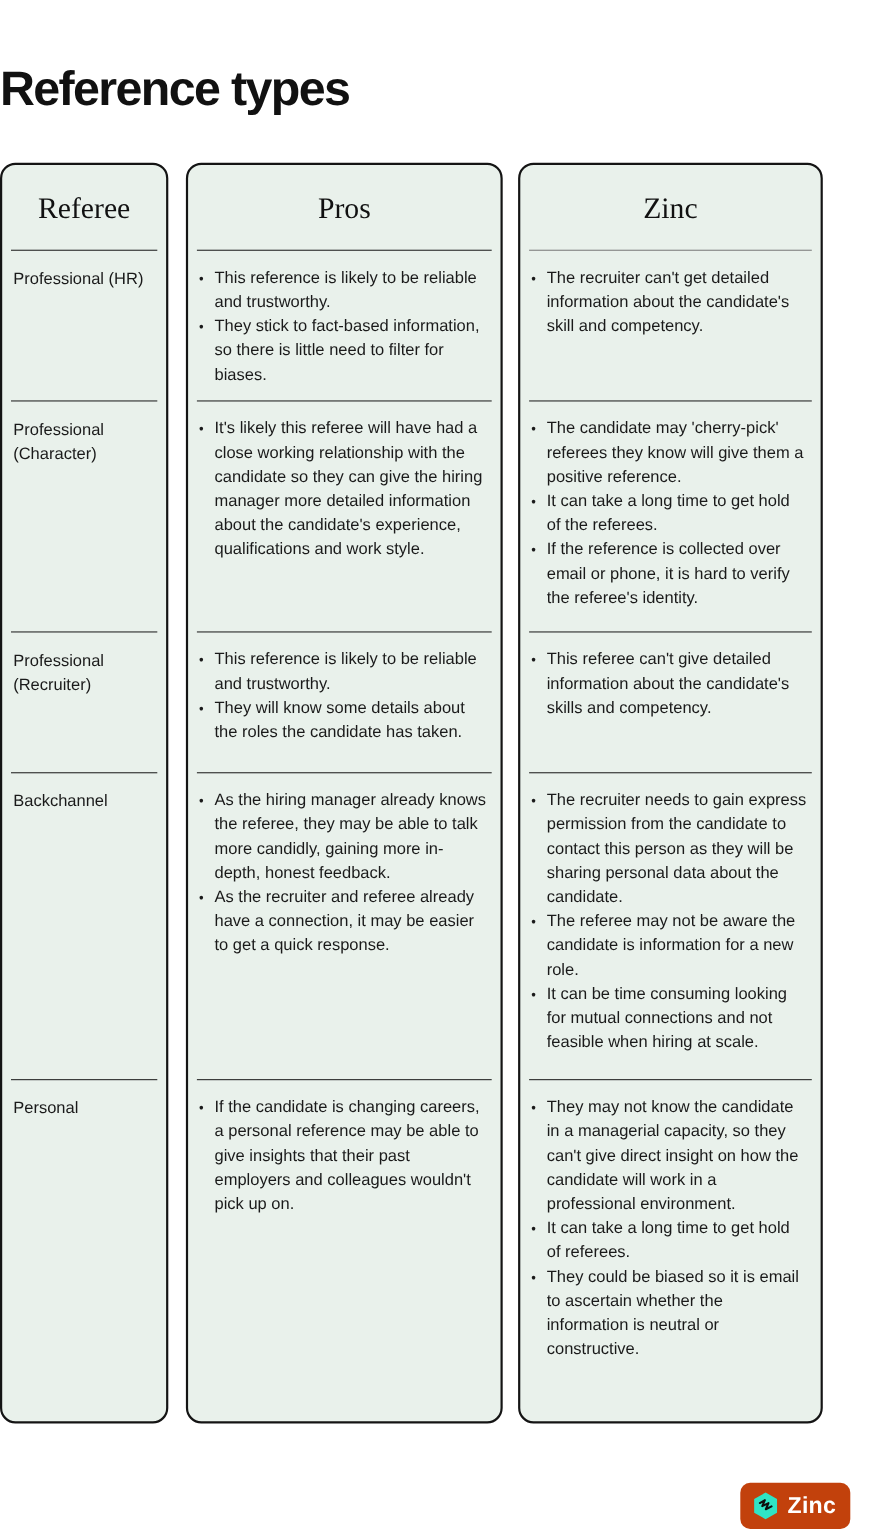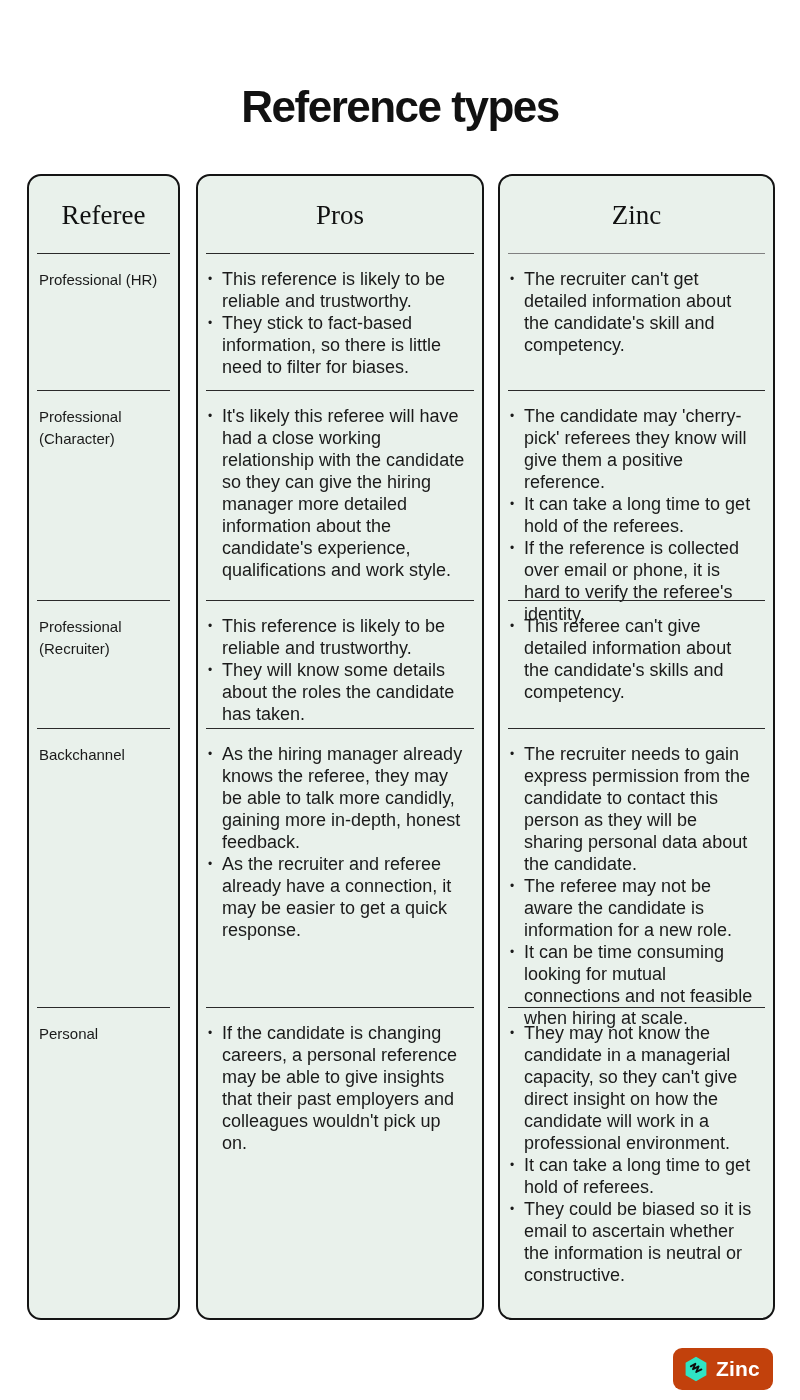--- a/index.html
+++ b/index.html
@@ -1,31 +1,29 @@
 <!DOCTYPE html>
 <html><head>
 <meta charset="utf-8">
 <style>
   * { margin: 0; padding: 0; box-sizing: border-box; }
   html, body { width: 800px; height: 1400px; background: #ffffff; font-family: "Liberation Sans", sans-serif; color: #1a1a1a; }
   .page { position: relative; width: 800px; height: 1400px; overflow: hidden; }
 
   h1.title {
-    margin-top: 82px;
-    text-align: center;
+    margin-top: 56px;
     font-size: 44px;
     font-weight: 800;
     letter-spacing: -1.5px;
     color: #111;
   }
 
   .cards {
     display: flex;
     margin-top: 42px;
-    padding-left: 27px;
   }
   .card {
     background: #e9f1eb;
     border: 2px solid #141414;
     border-radius: 14px;
     height: 1146px;
     overflow: hidden;
   }
   .card.col-referee { width: 153px; margin-right: 16px; }
   .card.col-pros    { width: 288px; margin-right: 14px; }
@@ -59,21 +57,21 @@
     line-height: 22px;
   }
 
   ul.bullets {
     list-style: none;
     padding: 14px 12px 0 8px;
   }
   ul.bullets li {
     position: relative;
     padding-left: 16px;
-    font-size: 18px;
+    font-size: 15px;
     line-height: 22px;
   }
   ul.bullets li::before {
     content: "\2022";
     position: absolute;
     left: 2px;
     top: 0;
     font-size: 12px;
     line-height: 22px;
   }

